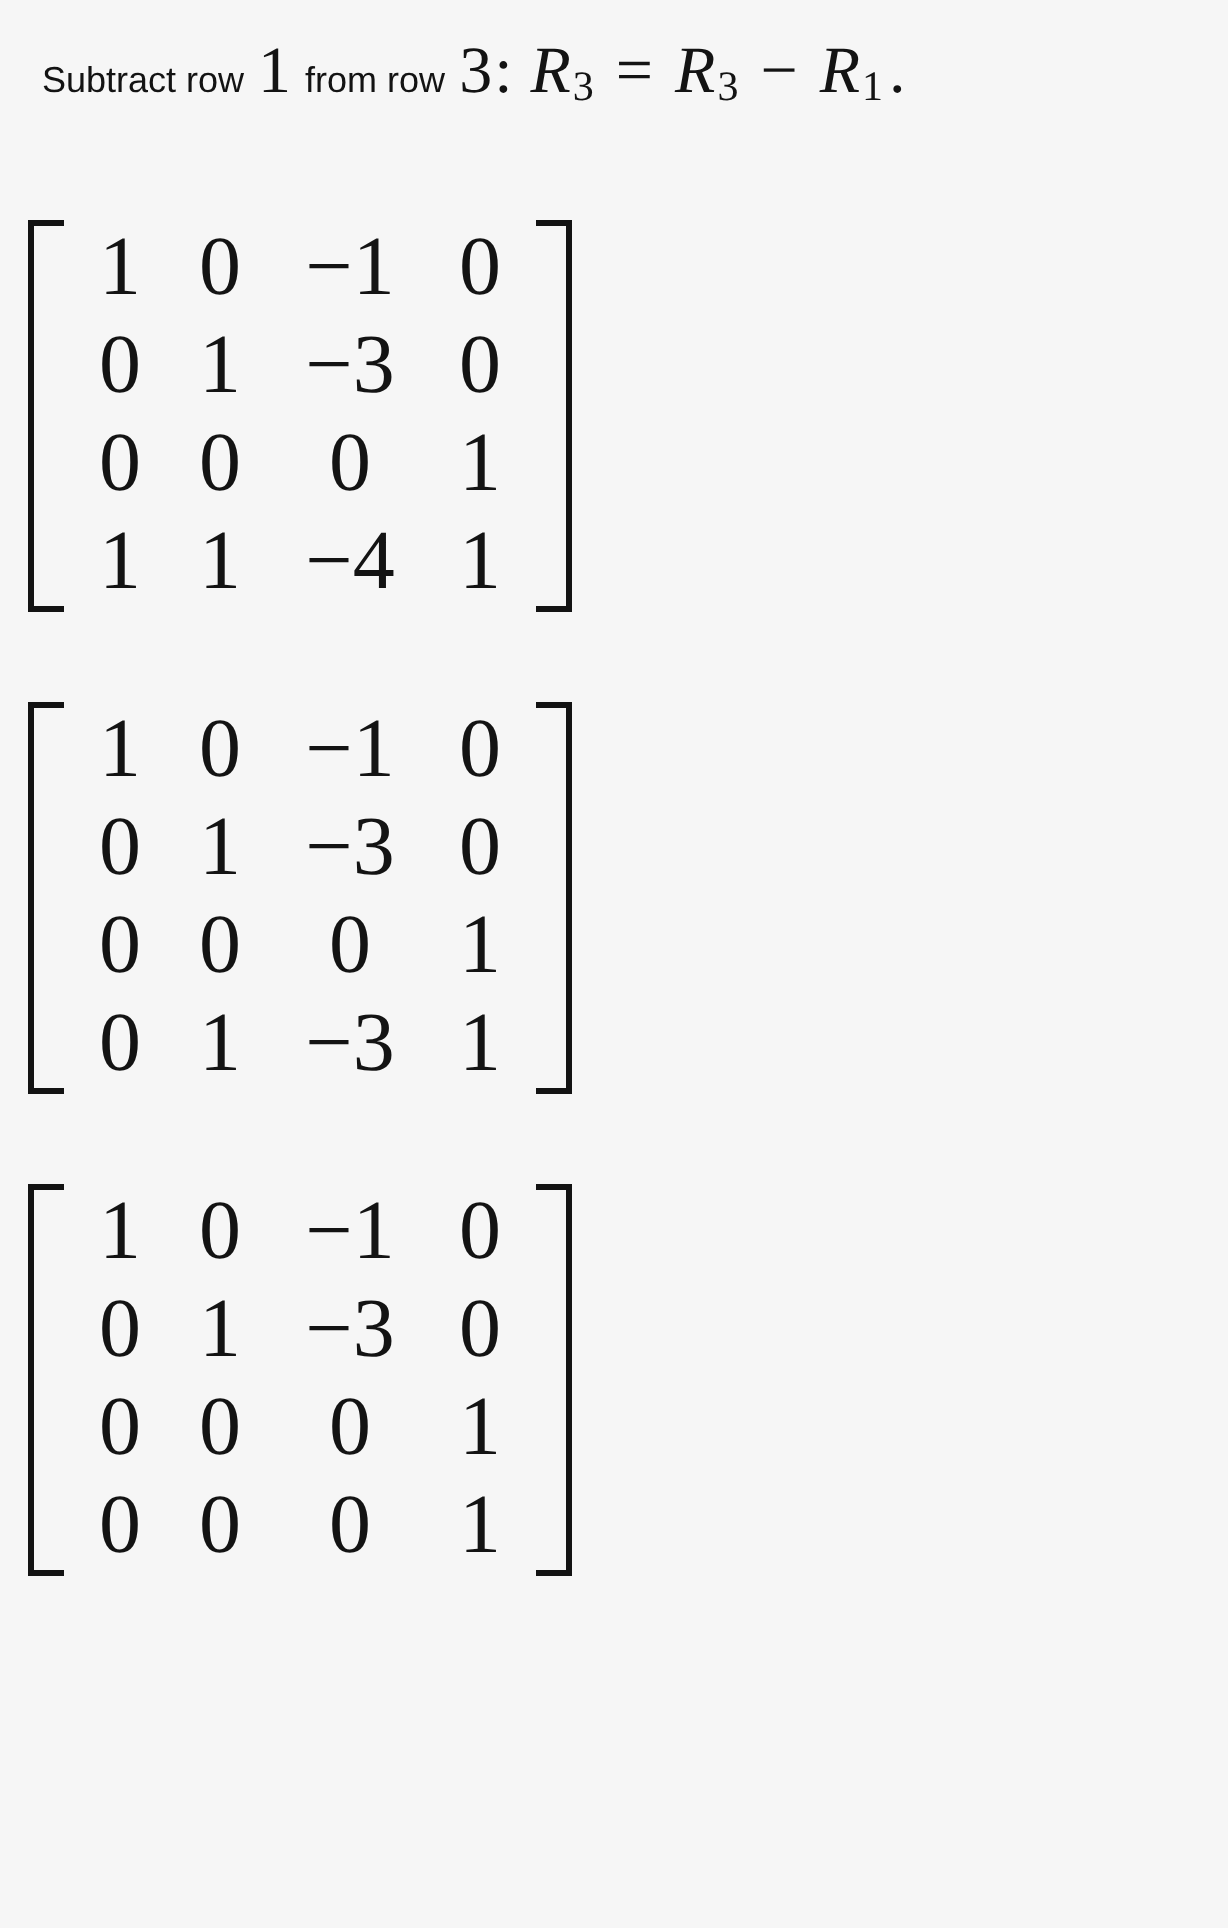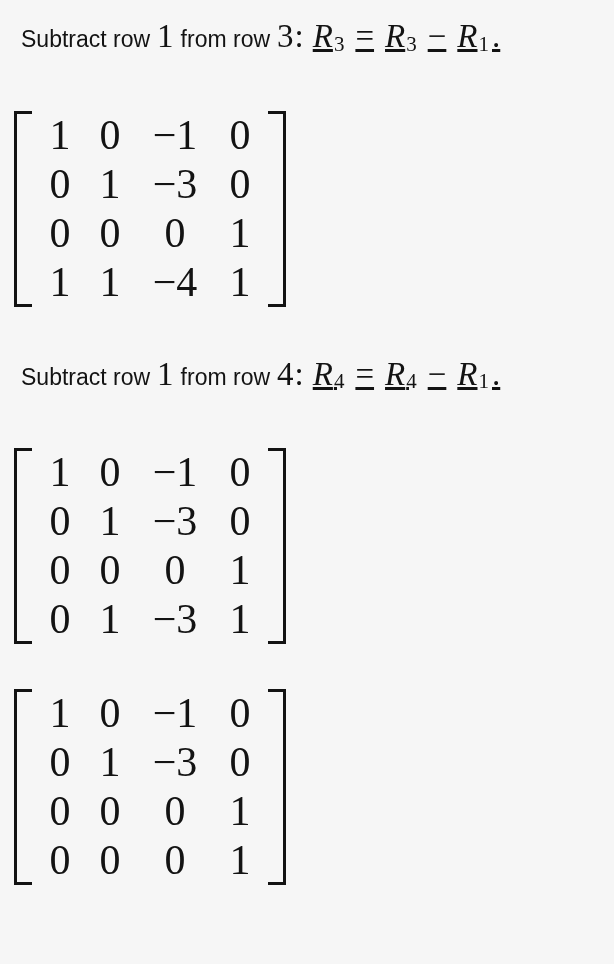--- a/index.html
+++ b/index.html
@@ -11,36 +11,35 @@
     overflow: hidden;
   }
   .page { padding: 14px 0 0 14px; }
 
   
   .sentence {
     margin: 0 0 0 7px;
     line-height: 44px;
     white-space: nowrap;
   }
-  .sentence .txt { font-size: 23px; }
+  .sentence .txt { font-size: 18px; }
   .snum {
     font-family: "Liberation Serif", serif;
     font-size: 33px;
     margin: 0 7px;
   }
   .snum.last { margin-right: 1px; }
   .colon {
     font-family: "Liberation Serif", serif;
     font-size: 33px;
     margin-right: 9px;
   }
   .formula {
     font-family: "Liberation Serif", serif;
     font-size: 33px;
-    text-decoration: underline;
   }
   .formula .mi { font-style: italic; }
   .formula sub { font-size: 21px; vertical-align: -0.17em; margin-left: 1px; }
   .formula .op { margin: 0 11px; }
   .formula .dot { margin-left: 3px; }
 
   
   .matrix {
     display: flex;
     width: max-content;
@@ -89,21 +88,20 @@
         <span class="cell">0</span>
         <span class="cell">1</span>
       <span class="cell">1</span>
         <span class="cell">1</span>
         <span class="cell">−4</span>
         <span class="cell">1</span>
     </div>
     <span class="bracket right"></span>
   </div>
 
-  <p class="sentence"><span class="txt">Subtract row</span><span class="snum">1</span><span class="txt">from row</span><span class="snum last">4</span><span class="colon">:</span><span class="formula"><span class="mi">R</span><sub>4</sub><span class="op">=</span><span class="mi">R</span><sub>4</sub><span class="op">−</span><span class="mi">R</span><sub>1</sub><span class="dot">.</span></span></p>
 
   <div class="matrix">
     <span class="bracket left"></span>
     <div class="cells">
       <span class="cell">1</span>
         <span class="cell">0</span>
         <span class="cell">−1</span>
         <span class="cell">0</span>
       <span class="cell">0</span>
         <span class="cell">1</span>

